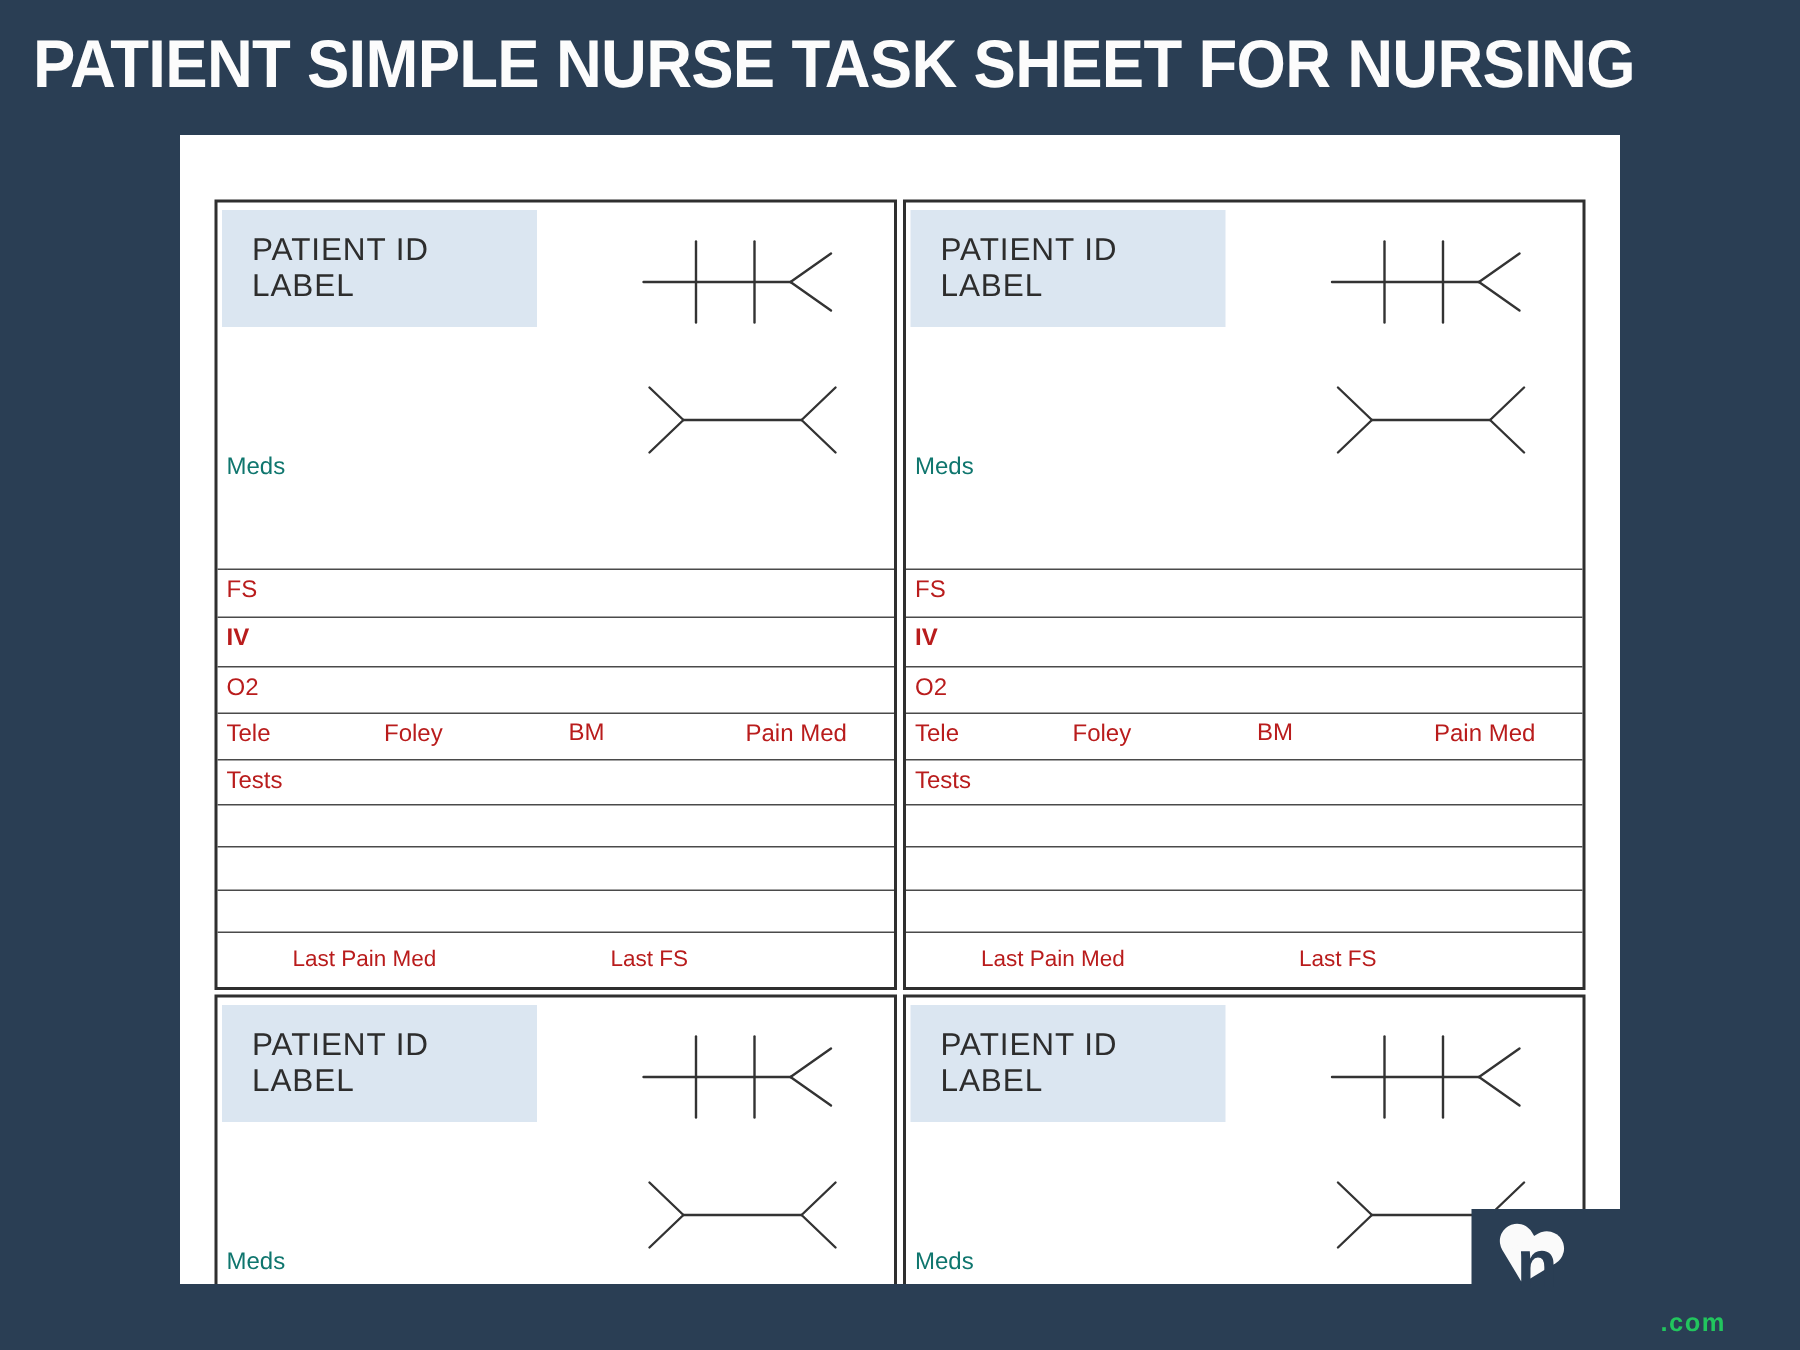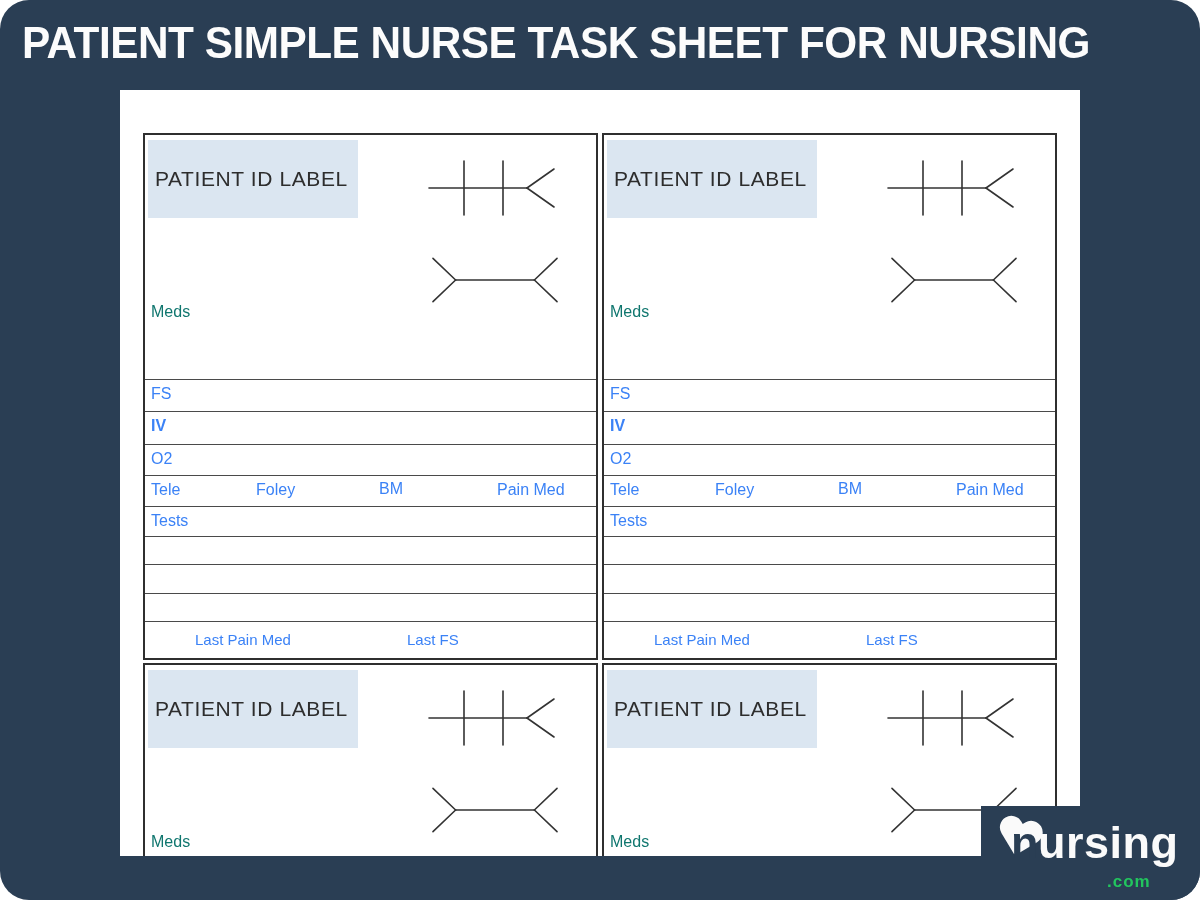--- a/index.html
+++ b/index.html
@@ -1,21 +1,21 @@
 <!DOCTYPE html>
 <html><head>
 <meta charset="utf-8">
 <style>
   * { margin:0; padding:0; box-sizing:border-box; }
   html,body { width:1200px; height:900px; }
   body { font-family:"Liberation Sans", sans-serif; }
 
   .stage {
     position:relative; width:1200px; height:900px;
-    background:#2a3e54; overflow:hidden;border-radius:29px;
+    background:#2a3e54; overflow:hidden;
   }
 
   .page-title {
     position:absolute; left:22px; top:17px;
     font-size:45px; font-weight:bold; color:#fcfcfc;
     letter-spacing:-0.5px; white-space:nowrap;
     transform:scaleX(0.94); transform-origin:left center;
   }
 
   .sheet {
@@ -38,33 +38,33 @@
     width:455px; background:#ffffff;
     border:2px solid #2f2f2f;
   }
 
   .card-top { position:relative; height:245px; border-bottom:1px solid #4a4a4a; }
 
   .id-label {
     position:absolute; left:3px; top:5px; width:210px; height:78px;
     background:#dbe6f1; color:#2d2d2d;
     font-size:21px; letter-spacing:0.6px;
-    display:flex; align-items:center; padding-left:7px;
+    display:flex; align-items:center; padding-left:20px;
   }
 
   .fb { position:absolute; }
   .fb line { stroke:#333333; stroke-width:1.6; stroke-linecap:round; }
   .fb1 { left:282px; top:23px; width:130px; height:60px; }
   .fb2 { left:286px; top:120px; width:128px; height:50px; }
 
   .meds { position:absolute; left:6px; top:168px; font-size:16px; color:#0f766e; }
 
   .row {
     position:relative; border-bottom:1px solid #4a4a4a;
-    font-size:16px; color:#3b82f6; padding:5px 0 0 6px;
+    font-size:16px; color:#b91c1c; padding:5px 0 0 6px;
   }
   .r-fs    { height:32px; }
   .r-iv    { height:33px;font-weight:bold; }
   .r-o2    { height:31px; }
   .r-tele  { height:31px;text-align:center; }
   .r-tests { height:30px; }
   .r-blank1{ height:28px; }
   .r-blank2{ height:29px; }
   .r-blank3{ height:28px; }
   .r-last  { height:36px; border-bottom:none; padding-top:9px; }
@@ -239,17 +239,16 @@
         </div>
 
       </div>
 
     </div>
   </div>
 
   <div class="logo-box">
     <div class="logo-heart"></div>
     <span class="logo-n">n</span>
-    <span class="logo-rest">ursing</span>
     <span class="logo-tld">.com</span>
   </div>
 
 </div>
 
 </body></html>

